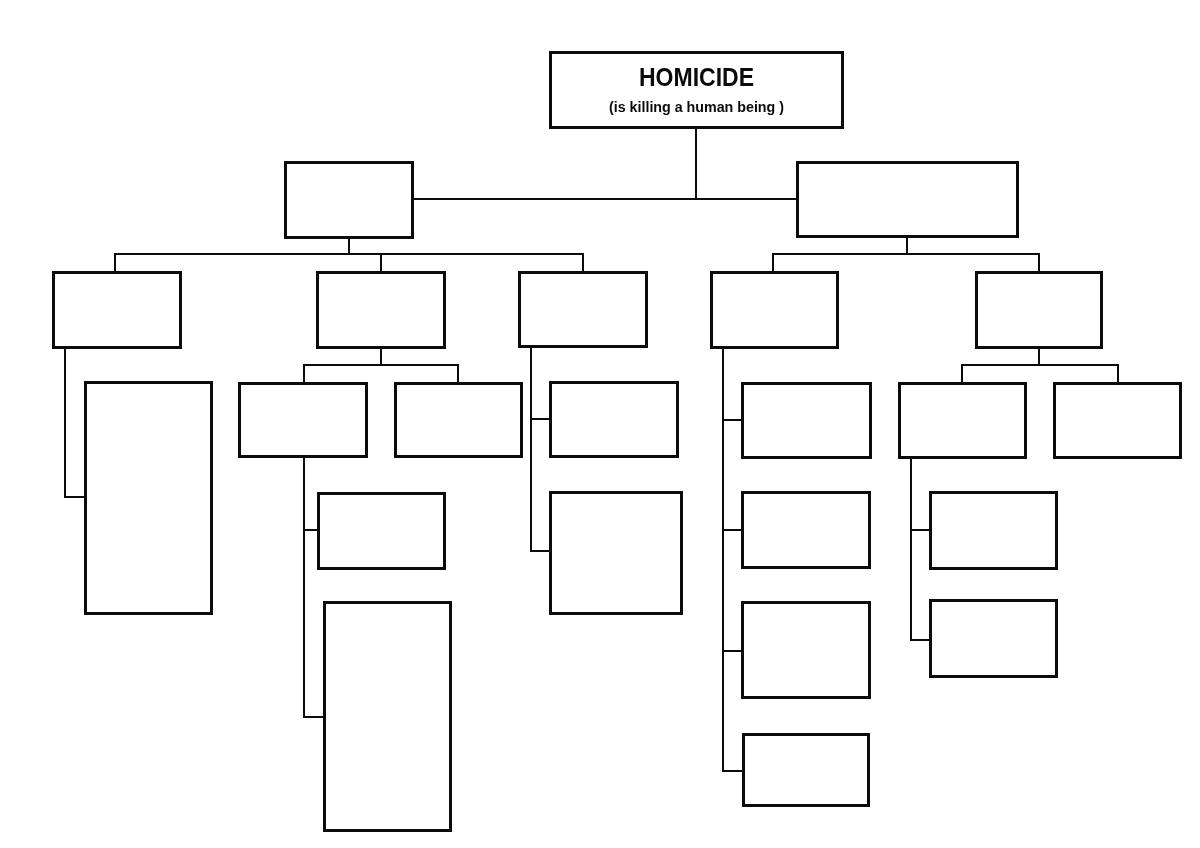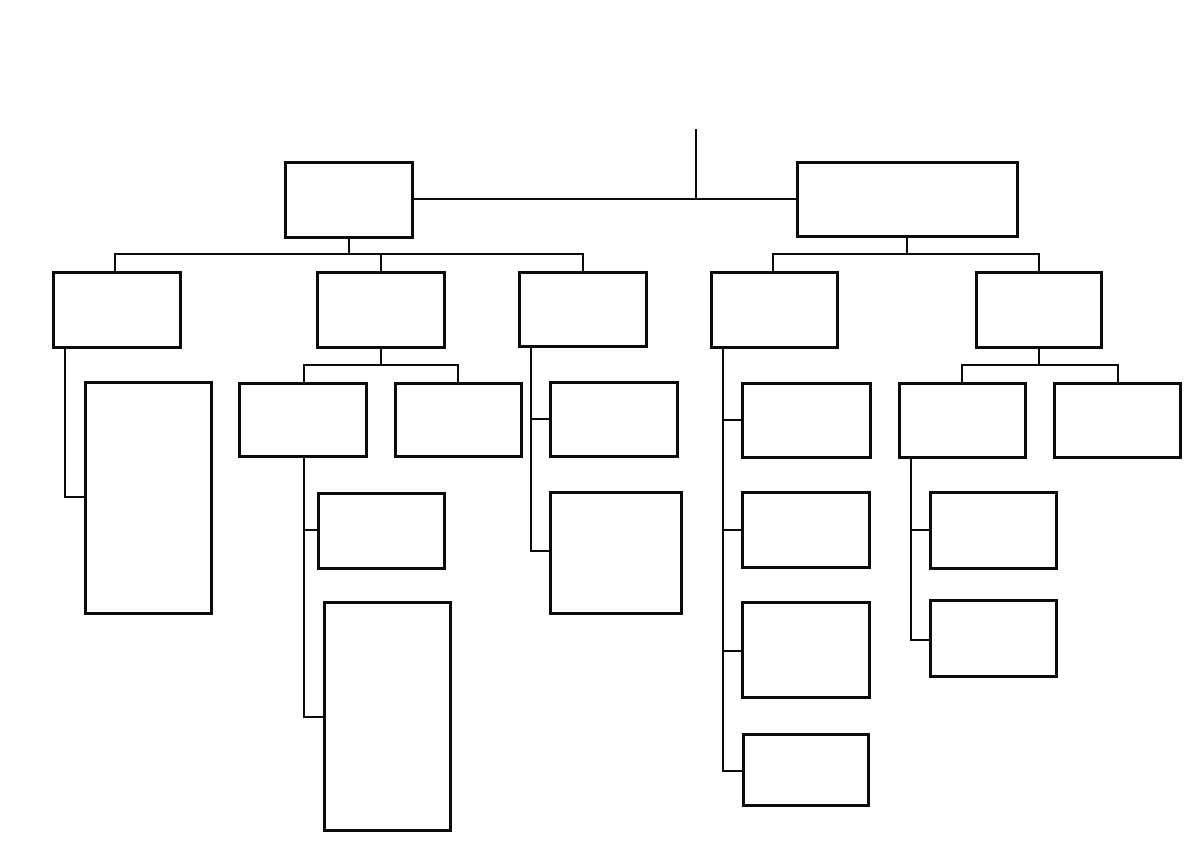--- a/index.html
+++ b/index.html
@@ -50,20 +50,24 @@
     font-size: 15px;
     font-weight: 700;
     color: #0b0b0b;
     transform: scaleX(0.95);
   }
 </style>
 </head>
 <body>
 
 <div id="stage">
+  <div class="node" id="root-box">
+    <div class="root-title">HOMICIDE</div>
+    <div class="root-subtitle">(is killing a human being )</div>
+  </div>
 <div class="connector v-line" style="left: 695px; top: 129px; height: 71px; background: rgb(11, 11, 11);"></div>
     <div class="connector h-line" style="left: 414px; top: 198px; width: 382px; background: rgb(11, 11, 11);"></div>
     <div class="connector v-line" style="left: 348px; top: 239px; height: 16px; background: rgb(11, 11, 11);"></div>
     <div class="connector v-line" style="left: 906px; top: 238px; height: 17px; background: rgb(11, 11, 11);"></div>
     <div class="connector h-line" style="left: 114px; top: 253px; width: 469px; background: rgb(11, 11, 11);"></div>
     <div class="connector h-line" style="left: 772px; top: 253px; width: 268px; background: rgb(11, 11, 11);"></div>
     <div class="connector v-line" style="left: 114px; top: 253px; height: 18px; background: rgb(11, 11, 11);"></div>
     <div class="connector v-line" style="left: 380px; top: 253px; height: 18px; background: rgb(11, 11, 11);"></div>
     <div class="connector v-line" style="left: 582px; top: 253px; height: 18px; background: rgb(11, 11, 11);"></div>
     <div class="connector v-line" style="left: 772px; top: 253px; height: 18px; background: rgb(11, 11, 11);"></div>

